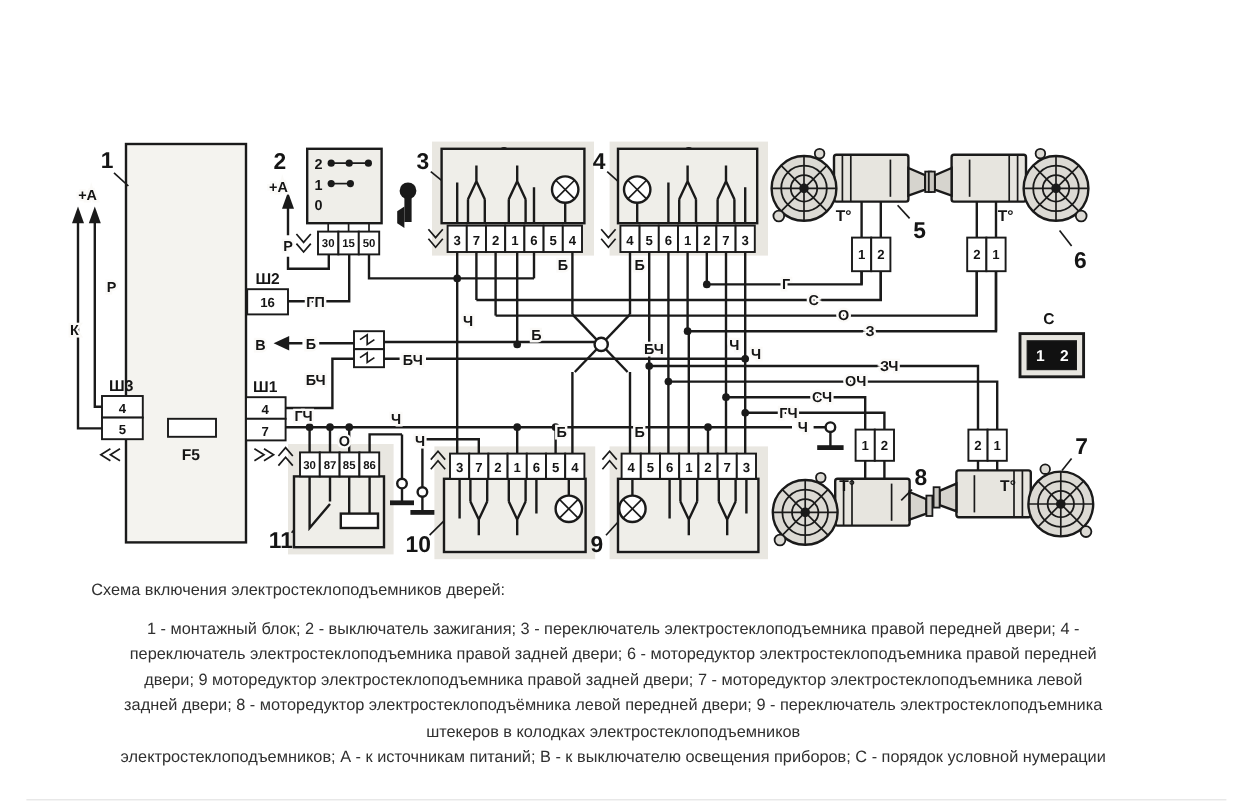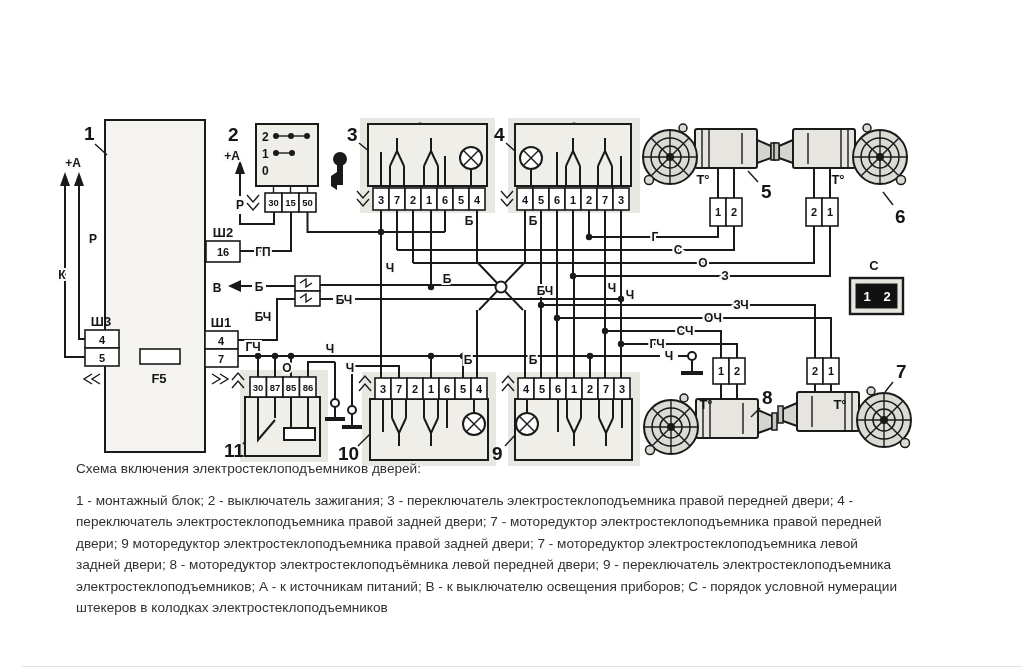--- a/index.html
+++ b/index.html
@@ -15,24 +15,24 @@
   .cl{font-size:13px;font-weight:bold;text-anchor:middle;}
   .pos{font-size:12px;font-weight:bold;}
   .w{stroke:#1a1a1a;stroke-width:2;fill:none;}
   .wt{stroke:#1a1a1a;stroke-width:1.4;fill:none;}
   .box{fill:#efeee9;stroke:#1a1a1a;stroke-width:2;}
   .halo{fill:#e9e7e1;stroke:none;}
   .cell{fill:#ffffff;stroke:#1a1a1a;stroke-width:1.6;}
   .dot{fill:#1a1a1a;}
   .node{fill:#ffffff;stroke:#1a1a1a;stroke-width:2;}
   .gnd{stroke:#1a1a1a;stroke-width:4;}
-  .caption{position:absolute;left:76px;top:459px;width:870px;color:#303030;
+  .caption{position:absolute;left:76px;top:482px;width:870px;color:#303030;
            font-size:13.6px;}
   .caption .title{line-height:20px;margin-bottom:11px;}
-  .caption .line{line-height:21.4px;white-space:nowrap;}
+  .caption .line{line-height:21.4px;white-space:nowrap;text-align:center;}
   .bottom-rule{position:absolute;left:22px;top:666px;width:1000px;height:0;
                border-top:1px solid #e3e3e3;}
 </style>
 </head>
 <body>
 
 <div class="page">
   <div class="diagram-wrap">
   <svg width="1032" height="480" viewBox="0 0 1032 480">
     <defs>
@@ -467,21 +467,21 @@
       <text class="wl" x="253" y="351">ГЧ</text>
       <text class="wl" x="287" y="372">О</text>
       <text class="wl" x="160" y="381" style="display:none">F5</text>
     </g>
   </svg>
   </div>
 
   <div class="caption">
     <div class="title">Схема включения электростеклоподъемников дверей:</div>
     <div class="line">1 - монтажный блок; 2 - выключатель зажигания; 3 - переключатель электростеклоподъемника правой передней двери; 4 -</div>
-    <div class="line">переключатель электростеклоподъемника правой задней двери; 7 - моторедуктор электростеклоподъемника правой передней</div>
+    <div class="line">переключатель электростеклоподъемника правой задней двери; 6 - моторедуктор электростеклоподъемника правой передней</div>
     <div class="line">двери; 9 моторедуктор электростеклоподъемника правой задней двери; 7 - моторедуктор электростеклоподъемника левой</div>
     <div class="line">задней двери; 8 - моторедуктор электростеклоподъёмника левой передней двери; 9 - переключатель электростеклоподъемника</div>
+    <div class="line">штекеров в колодках электростеклоподъемников</div>
     <div class="line">электростеклоподъемников; А - к источникам питаний; В - к выключателю освещения приборов; С - порядок условной нумерации</div>
-    <div class="line">штекеров в колодках электростеклоподъемников</div>
   </div>
 
   <div class="bottom-rule"></div>
 </div>
 
 </body></html>

